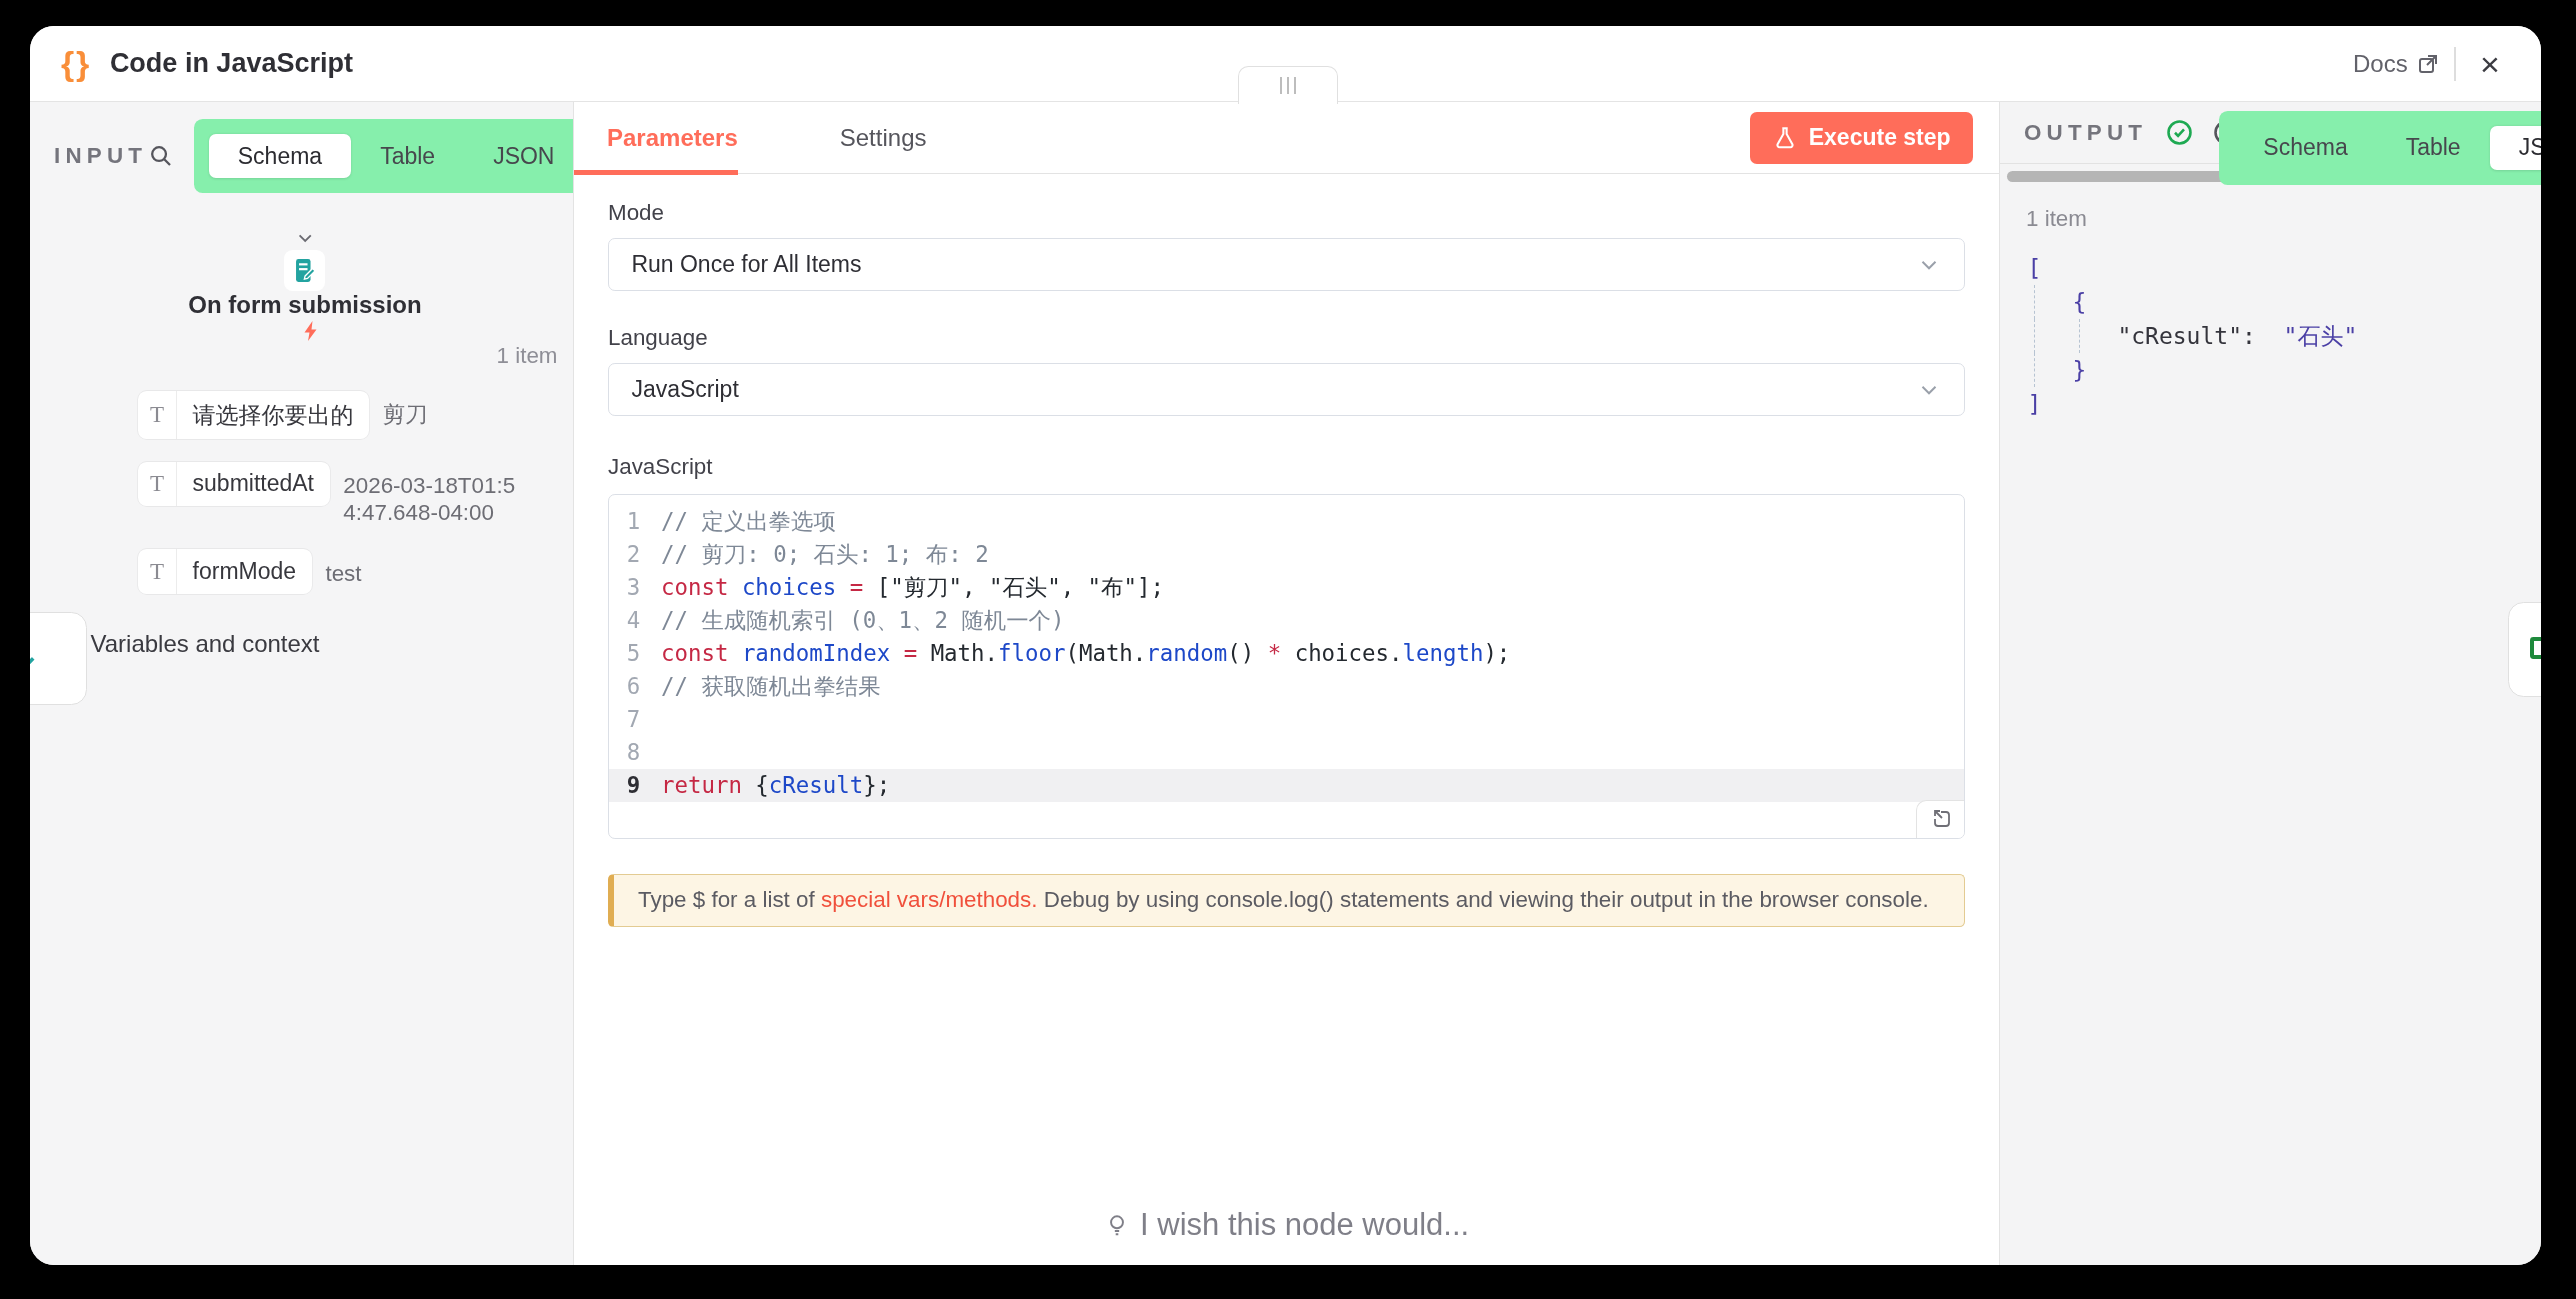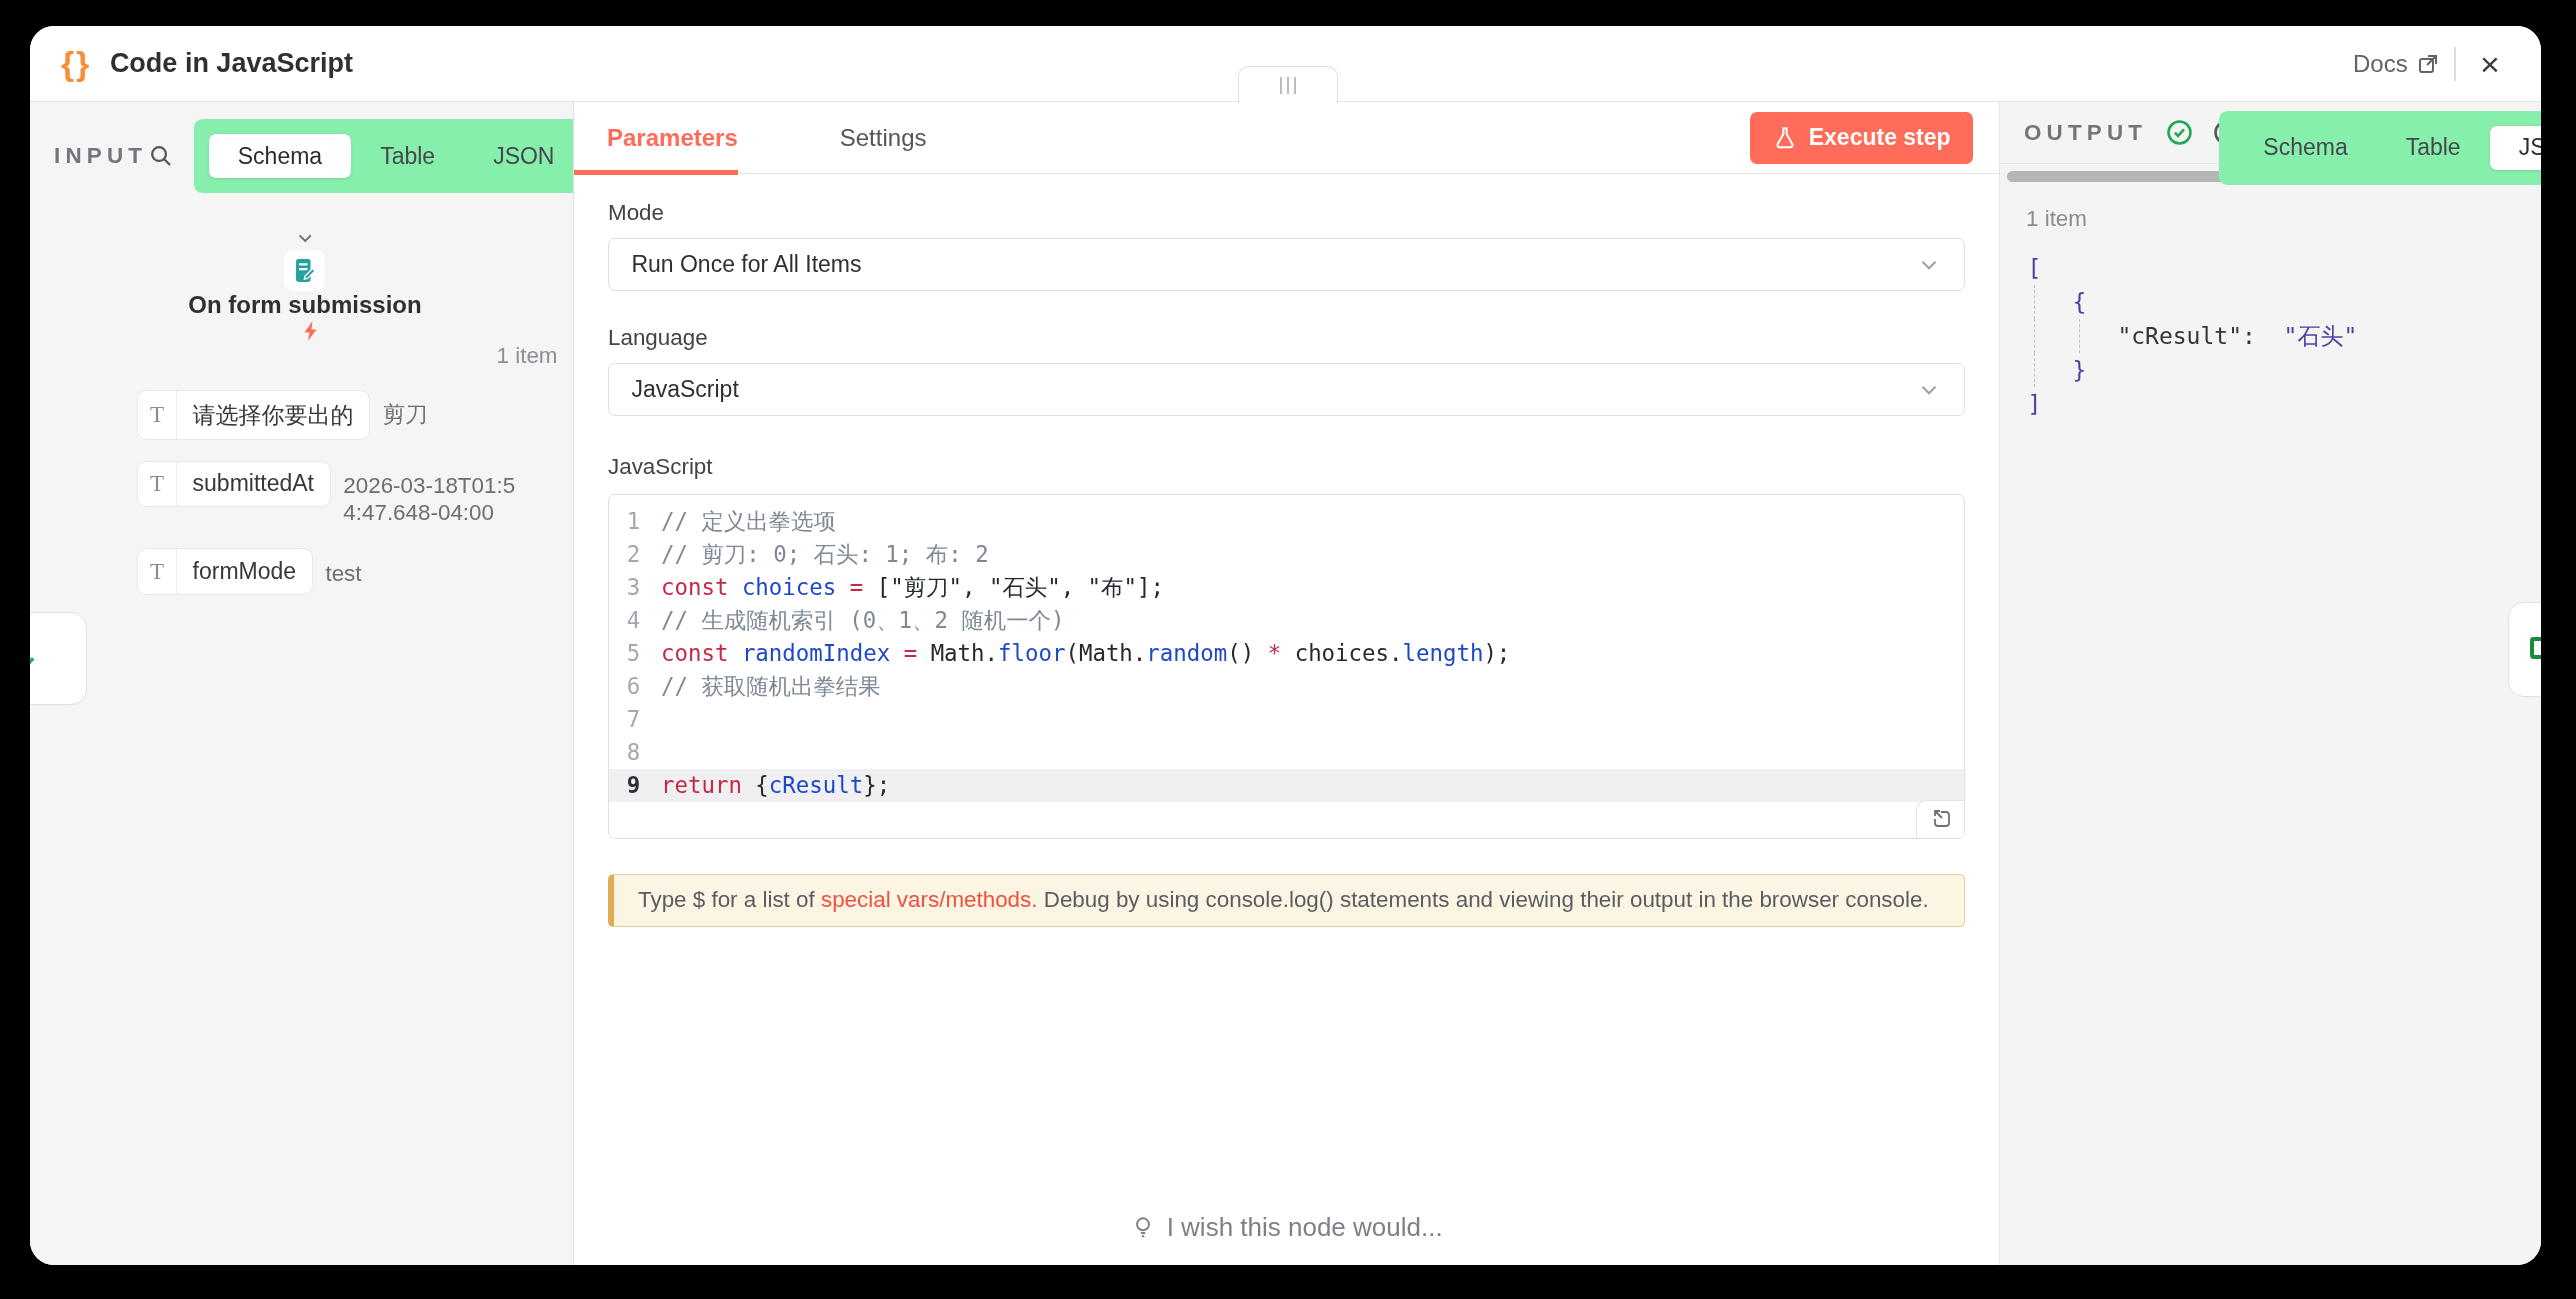--- a/index.html
+++ b/index.html
@@ -91,21 +91,21 @@
   .editor-expand { position:absolute; right:0; bottom:0; width:48px; height:38px; background:#fff;
                    border-left:1.7px solid #e3e3e3; border-top:1.7px solid #e3e3e3; border-top-left-radius:10.3px;
                    display:flex; align-items:center; justify-content:center; cursor:pointer; }
 
   .hint-box { margin-top:35px; background:#fdf5e4; border:1.7px solid #e3cb92; border-left:6px solid #e0ad52;
               border-radius:5.2px; height:53px; display:flex; align-items:center; padding:0 24px;
               font-size:22.4px; color:#5b5b62; }
   .hint-box .lnk { color:#f0503c; cursor:pointer; }
 
   .wish { position:absolute; bottom:22.4px; left:0; right:0; display:flex; align-items:center; justify-content:center;
-          gap:10.3px; color:#7f7f88; font-size:26px; cursor:pointer; }
+          gap:10.3px; color:#7f7f88; font-size:31px; cursor:pointer; }
 
   
   .out-head { height:62px; border-bottom:1.7px solid #e2e2e2; display:flex; align-items:center; padding:0 0 0 24px; position:relative; }
   .out-head .io-title { margin-right:17px;text-align:right; }
   .out-icons { display:flex; align-items:center; gap:15.5px; }
   .out-seg { position:absolute; right:-83px; top:8.6px; }
   .hscroll { margin:6.9px 0 0 6.9px; width:360px; height:11.2px; background:#b5b5b5; border-radius:6px; cursor:pointer; }
   .out-count { font-size:22.4px; color:#8a8a92; margin:24px 0 0 26px; }
   .json-tree { margin:19px 0 0 19px; font-family:"DejaVu Sans Mono", monospace; font-size:23px; }
   .json-line { display:flex; line-height:34px; padding-left:8.6px; }
@@ -199,20 +199,26 @@
       </div>
 
       <div class="field-row">
         <span class="pill">
           <span class="t">T</span>
           <span class="nm">formMode</span>
         </span>
         <span class="field-val">test</span>
       </div>
 
+      <div class="vars-row">
+        <svg width="20.7" height="20.7" viewBox="0 0 24 24" fill="none" stroke="#6b6b72" stroke-width="2">
+            <path d="M9 6l6 6-6 6"></path>
+          </svg>
+        <span>Variables and context</span>
+      </div>
 
       <div class="stub-left">
         <svg width="50" height="50" viewBox="0 0 24 24">
             <rect x="5" y="2.5" width="12" height="19" rx="2" fill="#23a3a0"></rect>
             <path d="M12.5 16.5l6.2-6.2 2 2-6.2 6.2-2.6.6z" fill="#23a3a0" stroke="#fff" stroke-width="1.1"></path>
           </svg>
       </div>
     </div>
 
     <div class="panel-main">

